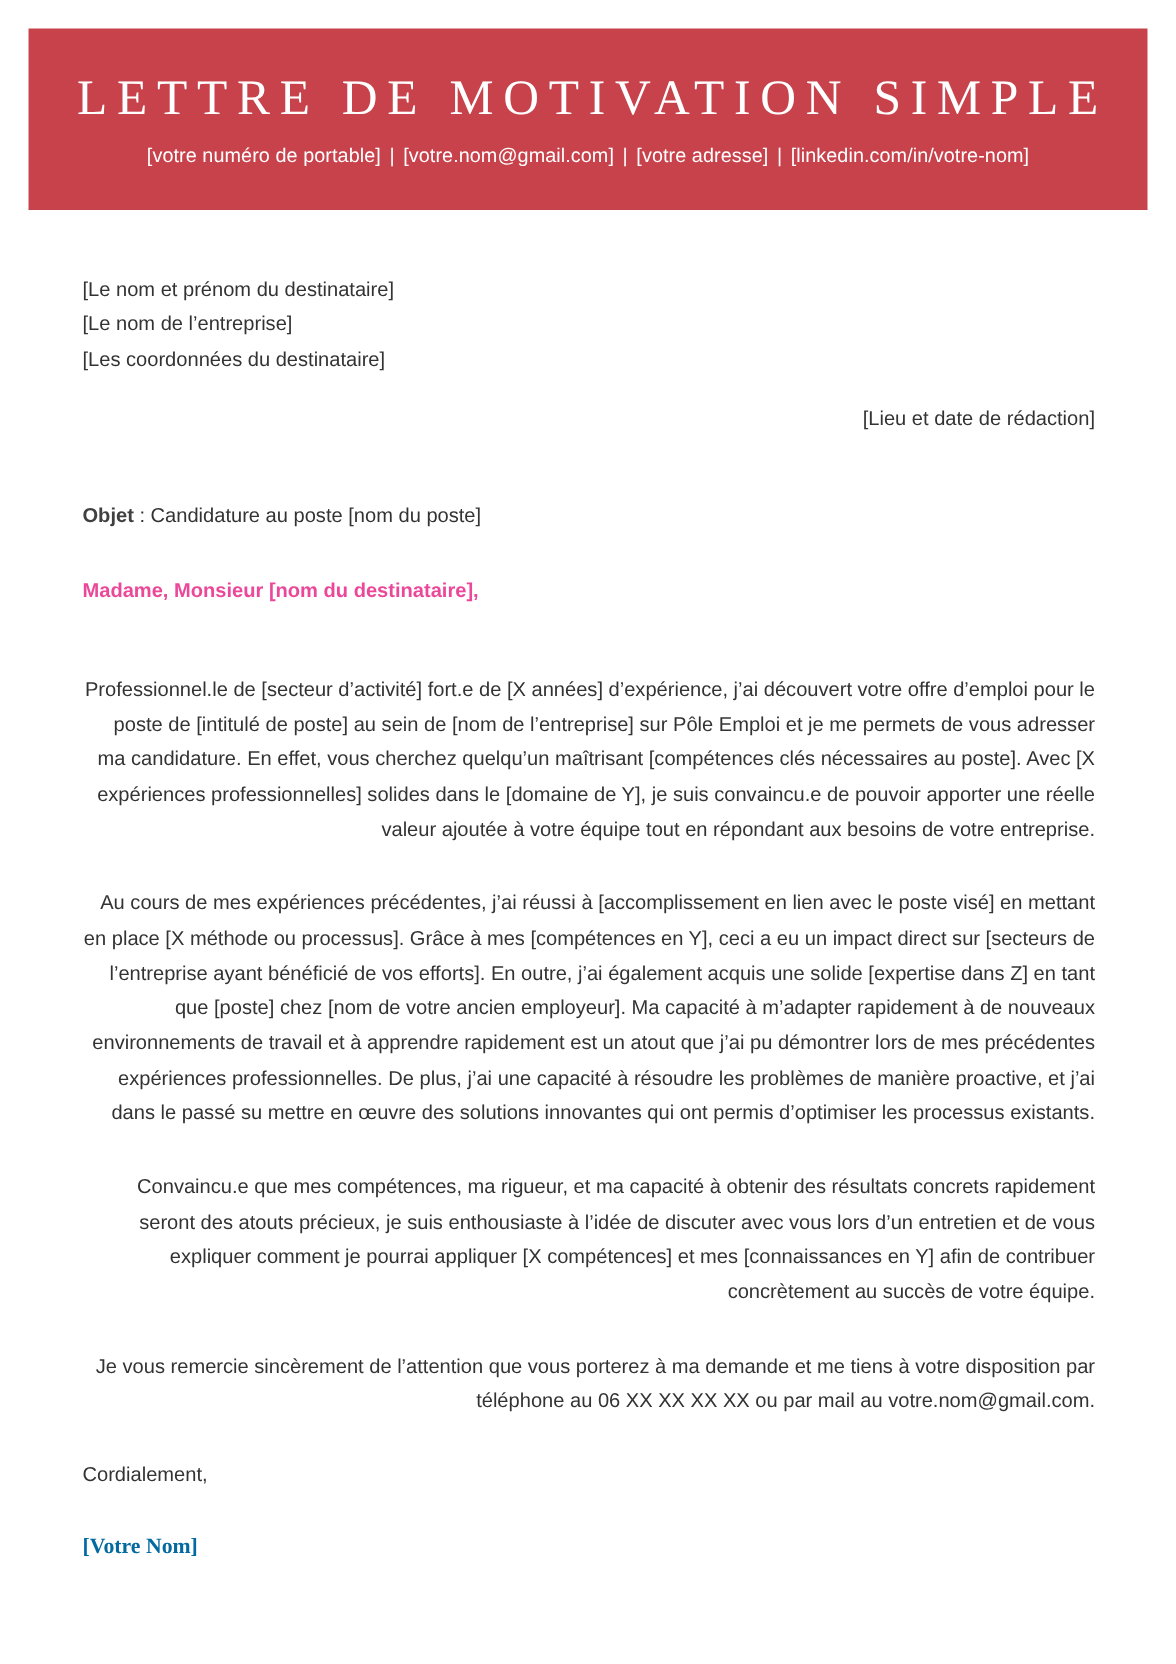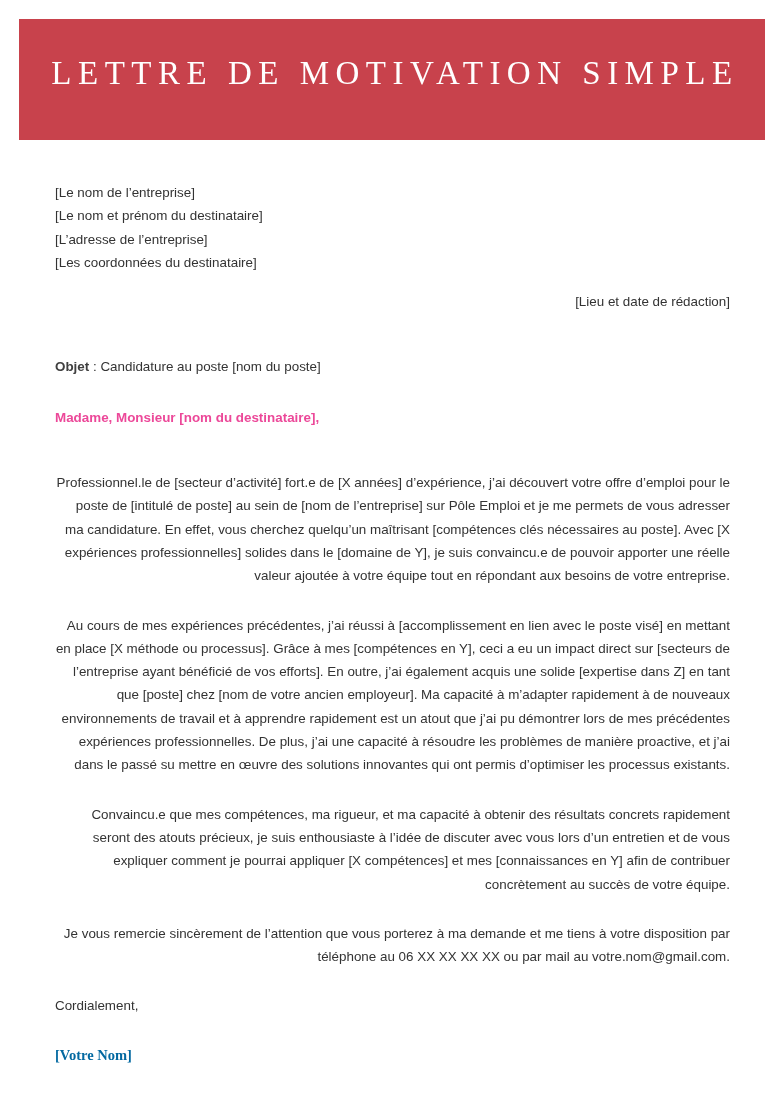--- a/index.html
+++ b/index.html
@@ -124,28 +124,36 @@
     line-height: 23.3px;
   }
 </style>
 </head>
 <body>
 
 <div class="page">
 
   <div class="header-band">
     <h1 class="doc-title">LETTRE DE MOTIVATION SIMPLE</h1>
+    <div class="contact-line">
+      <span>[votre numéro de portable]</span>
+      <span class="contact-sep">|</span>
+      <span>[votre.nom@gmail.com]</span>
+      <span class="contact-sep">|</span>
+      <span>[votre adresse]</span>
+      <span class="contact-sep">|</span>
+      <span>[linkedin.com/in/votre-nom]</span>
+    </div>
   </div>
 
   <div class="body-area">
 
     <div class="recipient-block">
+      <span class="recipient-line">[Le nom et prénom du destinataire]</span>
       <span class="recipient-line">[Le nom de l’entreprise]</span>
-      <span class="recipient-line">[Le nom et prénom du destinataire]</span>
-      <span class="recipient-line">[L’adresse de l’entreprise]</span>
       <span class="recipient-line">[Les coordonnées du destinataire]</span>
     </div>
 
     <div class="date-line">[Lieu et date de rédaction]</div>
 
     <div class="subject-line">
       <span class="subject-label">Objet</span><span> : Candidature au poste [nom du poste]</span>
     </div>
 
     <div class="salutation">Madame, Monsieur [nom du destinataire],</div>

